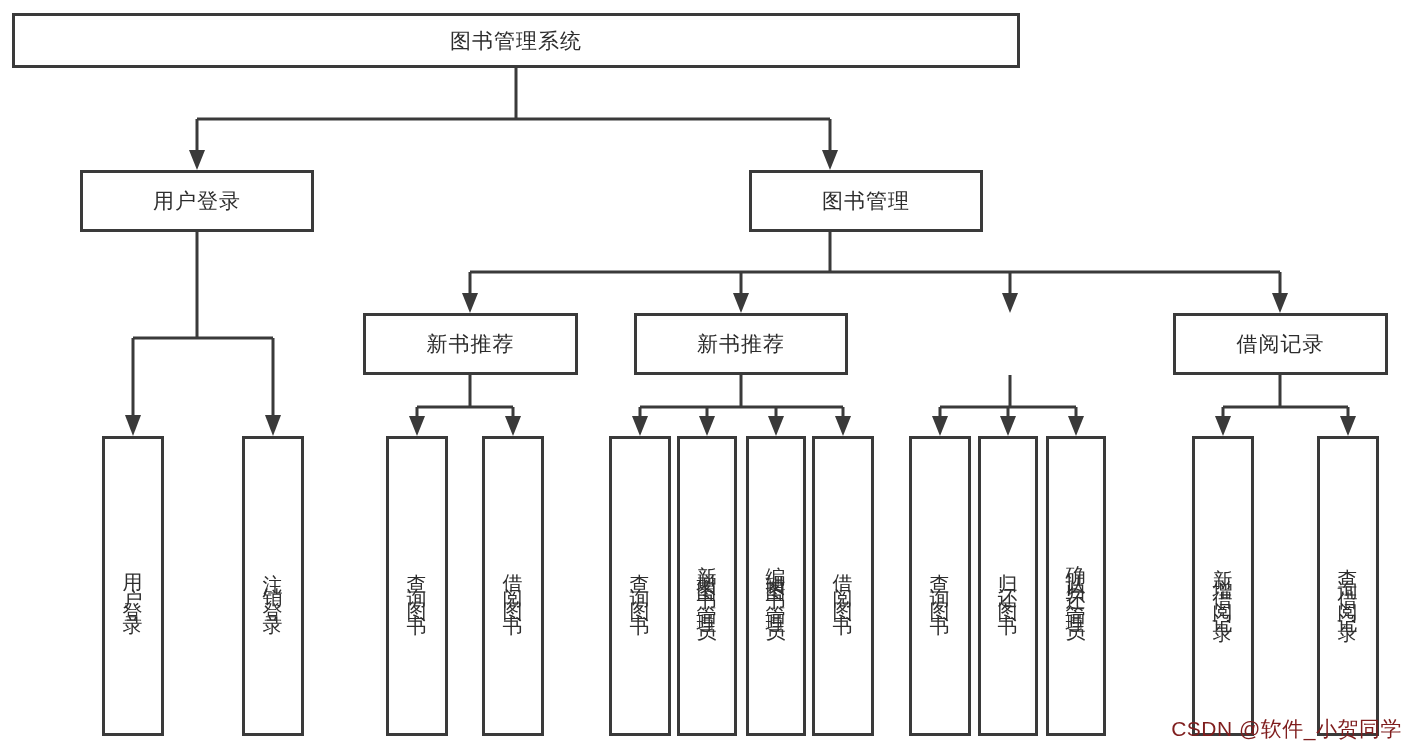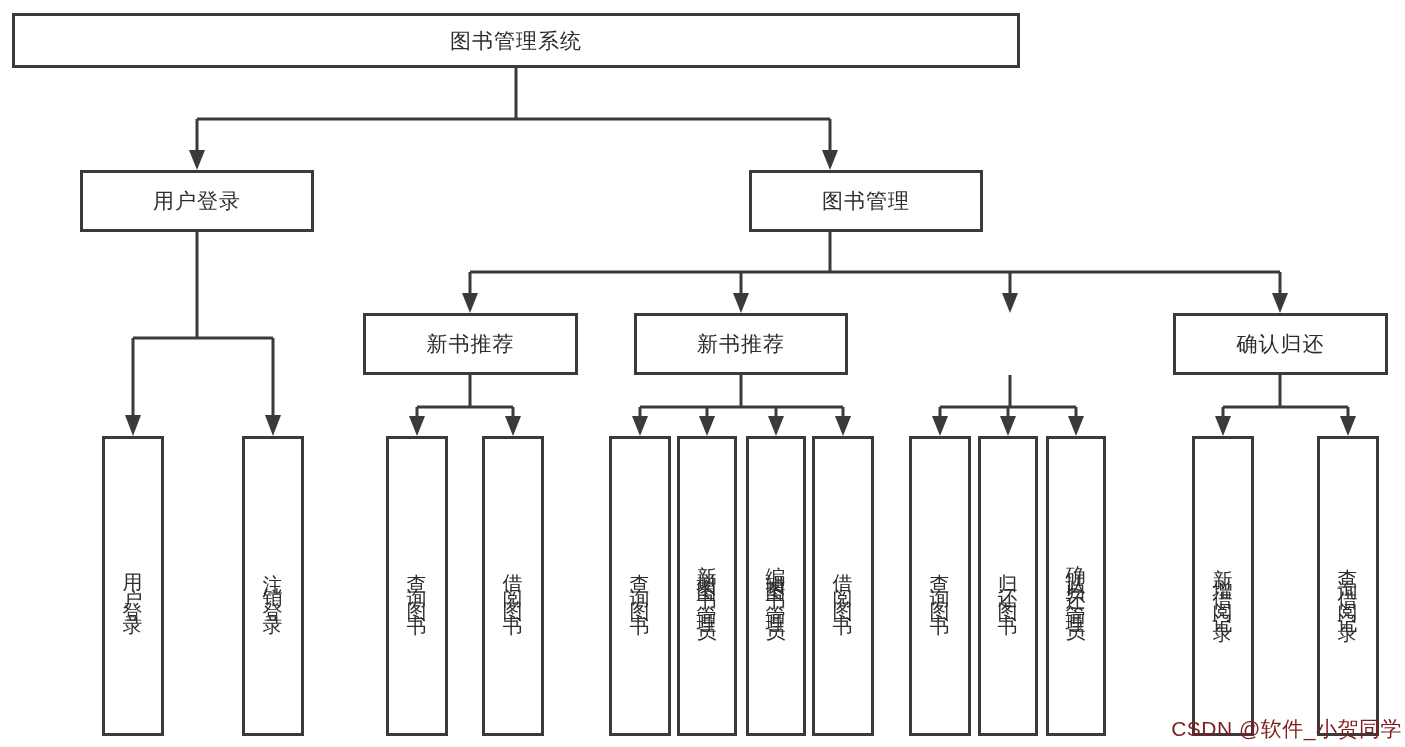--- a/index.html
+++ b/index.html
@@ -81,21 +81,21 @@
     <span>图书管理</span>
   </div>
 
   <div class="box hbox" style="left:363px; top:313px; width:215px; height:62px;">
     <span>新书推荐</span>
   </div>
   <div class="box hbox" style="left:634px; top:313px; width:214px; height:62px;">
     <span>新书推荐</span>
   </div>
   <div class="box hbox" style="left:1173px; top:313px; width:215px; height:62px;">
-    <span>确认归还</span>
+    <span>借阅记录</span>
   </div>
 
   <div class="box vbox" style="left:102px; top:436px; width:62px; height:300px;">
     <span class="vtext">用户登录</span>
   </div>
   <div class="box vbox" style="left:242px; top:436px; width:62px; height:300px;">
     <span class="vtext">注销登录</span>
   </div>
 
   <div class="box vbox" style="left:386px; top:436px; width:62px; height:300px;">

